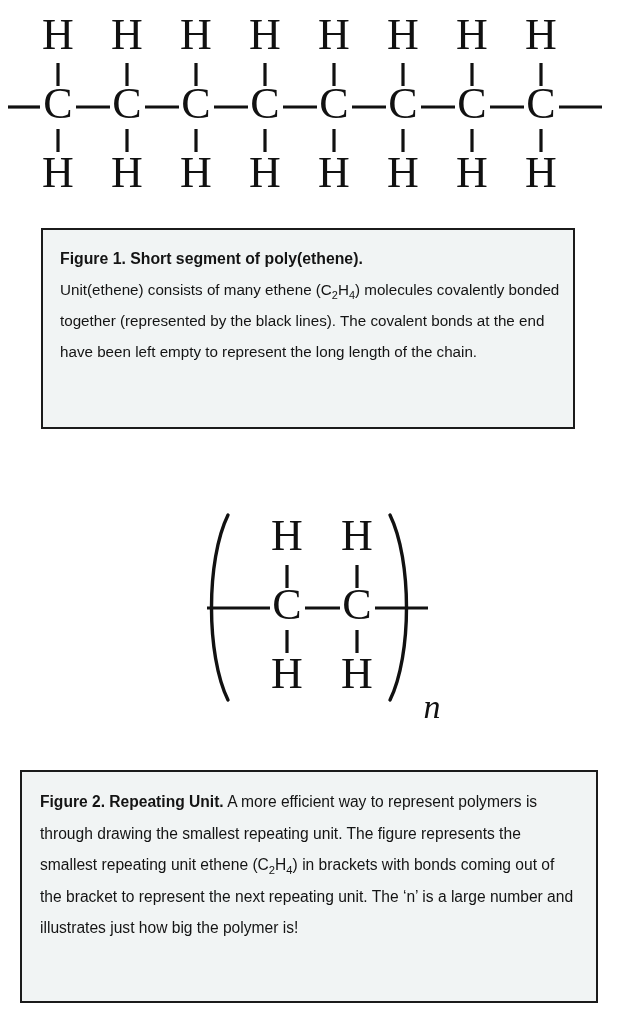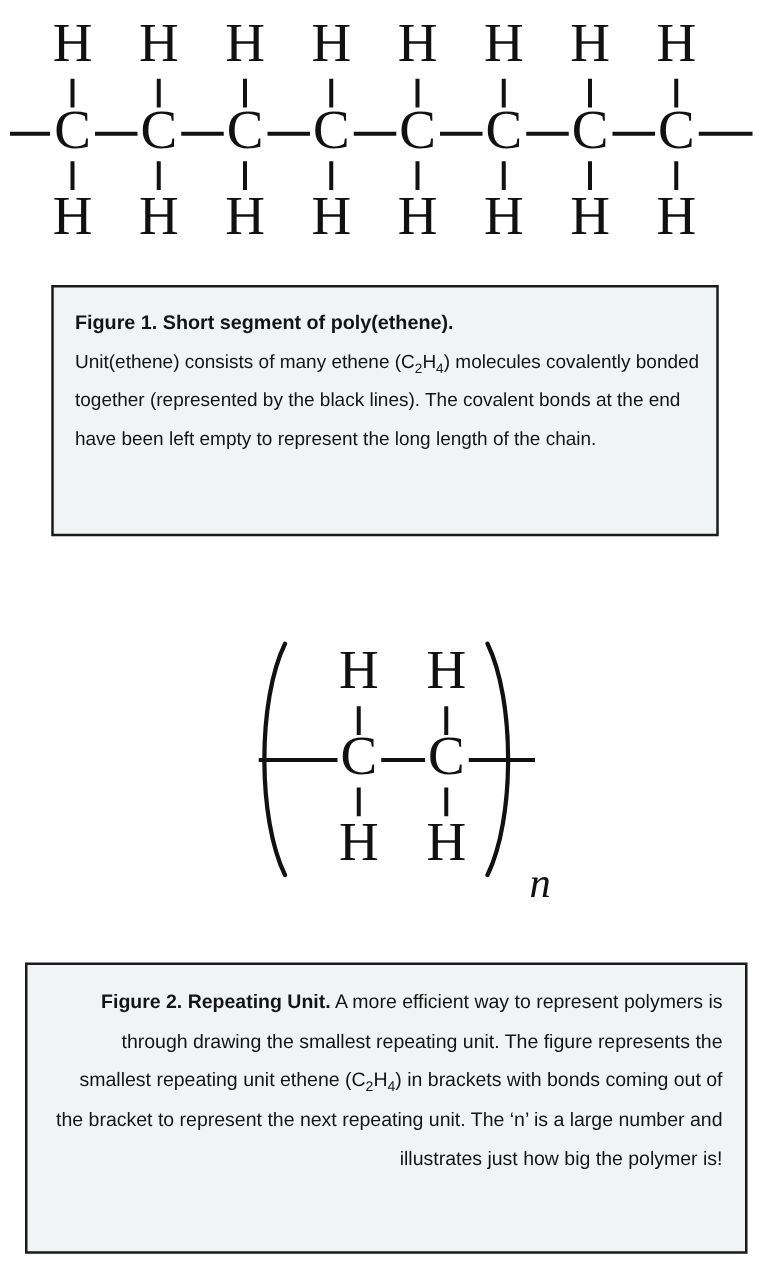--- a/index.html
+++ b/index.html
@@ -85,21 +85,20 @@
   .caption-text {
     font-family: "Liberation Sans", sans-serif;
     font-size: 15.2px;
     line-height: 31px;
     color: #141414;
     margin: 0;
   }
   #caption-box-2 .caption-text {
     font-size: 15.6px;
     line-height: 31.5px;
-    text-align: right;
   }
   .caption-title {
     font-weight: bold;
   }
   .cap-block-title {
     display: block;
     font-weight: bold;
     font-size: 15.8px;
     line-height: 31px;
   }

